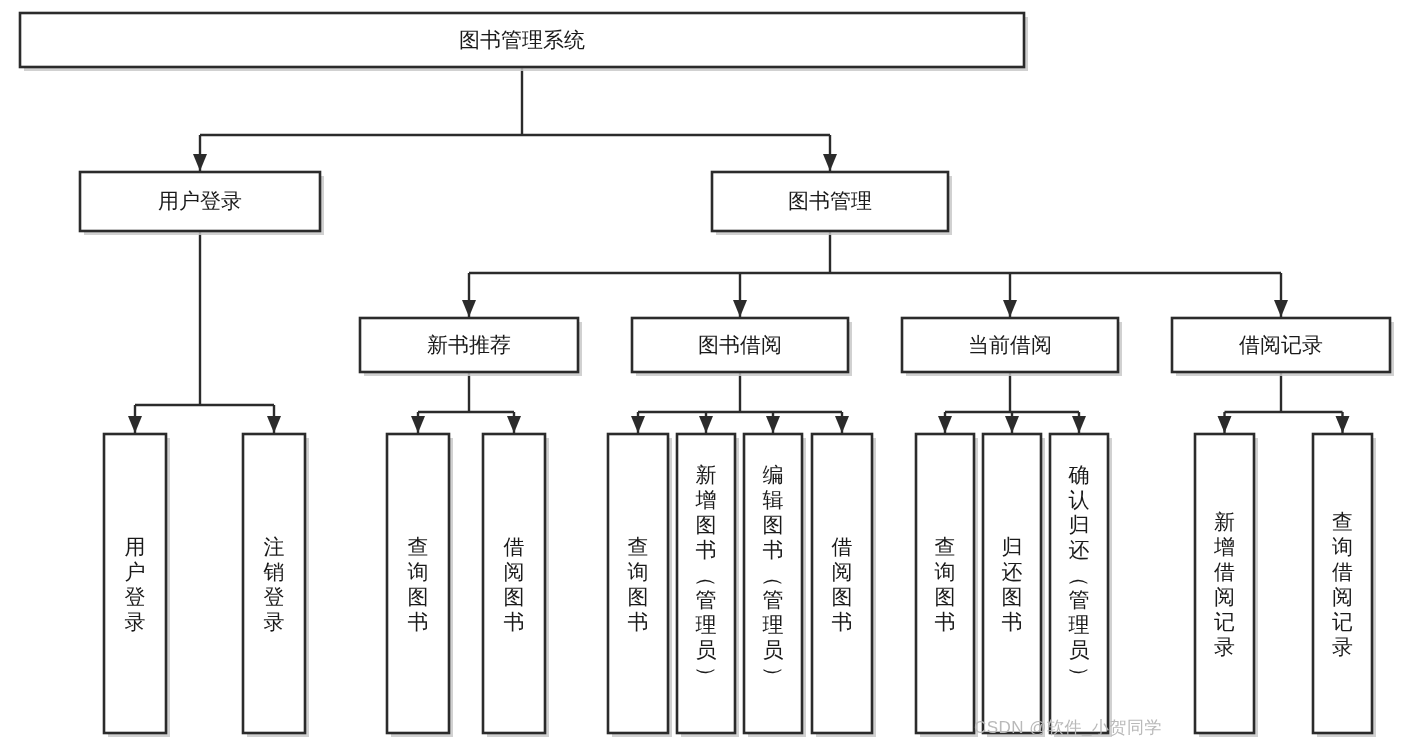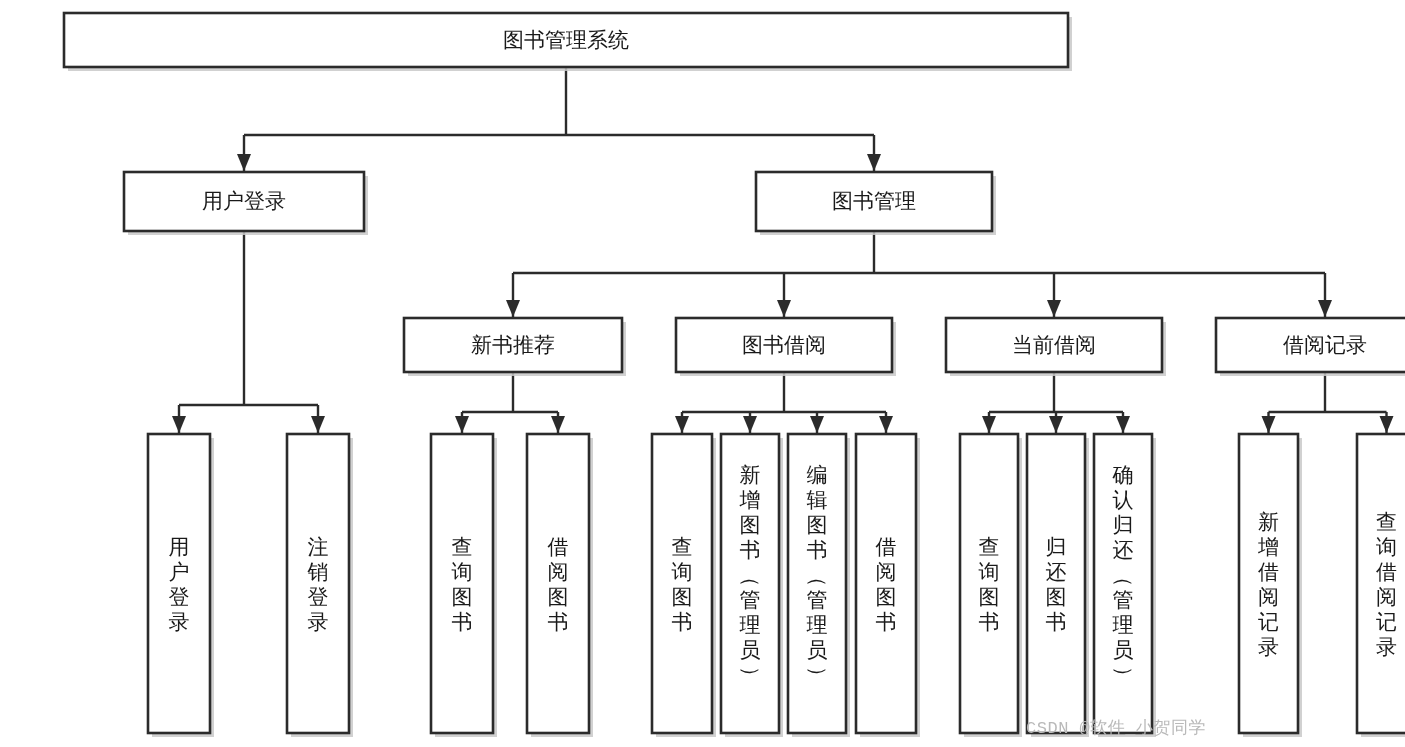--- a/index.html
+++ b/index.html
@@ -11,21 +11,20 @@
     width: 1405px;
     height: 747px;
     font-family: "Liberation Sans", "DejaVu Sans", sans-serif;
     overflow: hidden;
     position: relative;
   }
   #diagram-root {
     position: relative;
     width: 1174px;
     height: 747px;
-    margin-left: 44px;
   }
   svg#flow {
     position: absolute;
     top: 0;
     left: 0;
     width: 1405px;
     height: 747px;
     display: block;
   }
   .nodebox {
@@ -59,21 +58,21 @@
     font-family: "Liberation Sans", "DejaVu Sans", sans-serif;
     font-size: 21px;
     fill: #1a1a1a;
     text-anchor: middle;
     dominant-baseline: middle;
   }
   .watermark {
     position: absolute;
     right: 12px;
     bottom: 8px;
-    font-family: Liberation Mono, monospace;
+    font-family: Liberation Sans, sans-serif;
     font-size: 17px;
     color: #b9b9b9;
     letter-spacing: 0.5px;
     white-space: nowrap;
     user-select: none;
   }
 </style>
 </head>
 <body>
 

